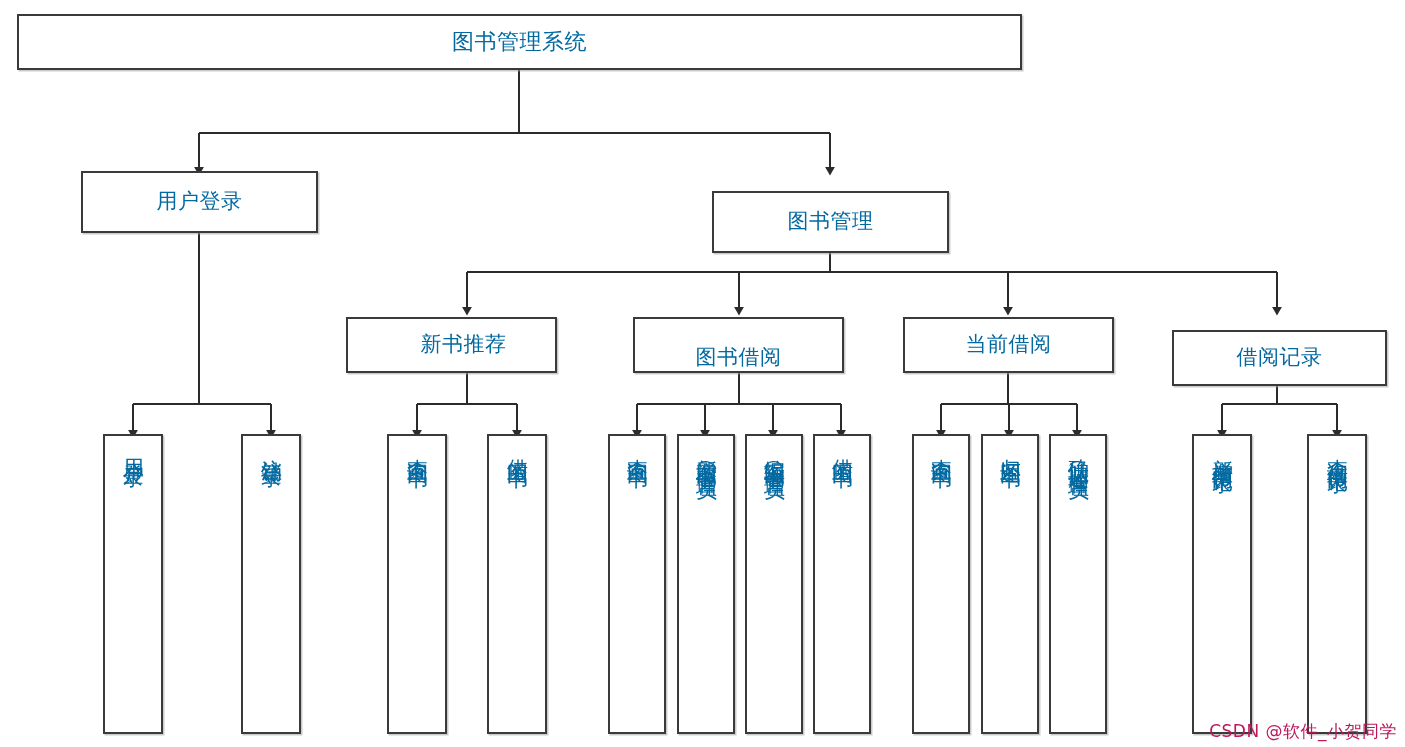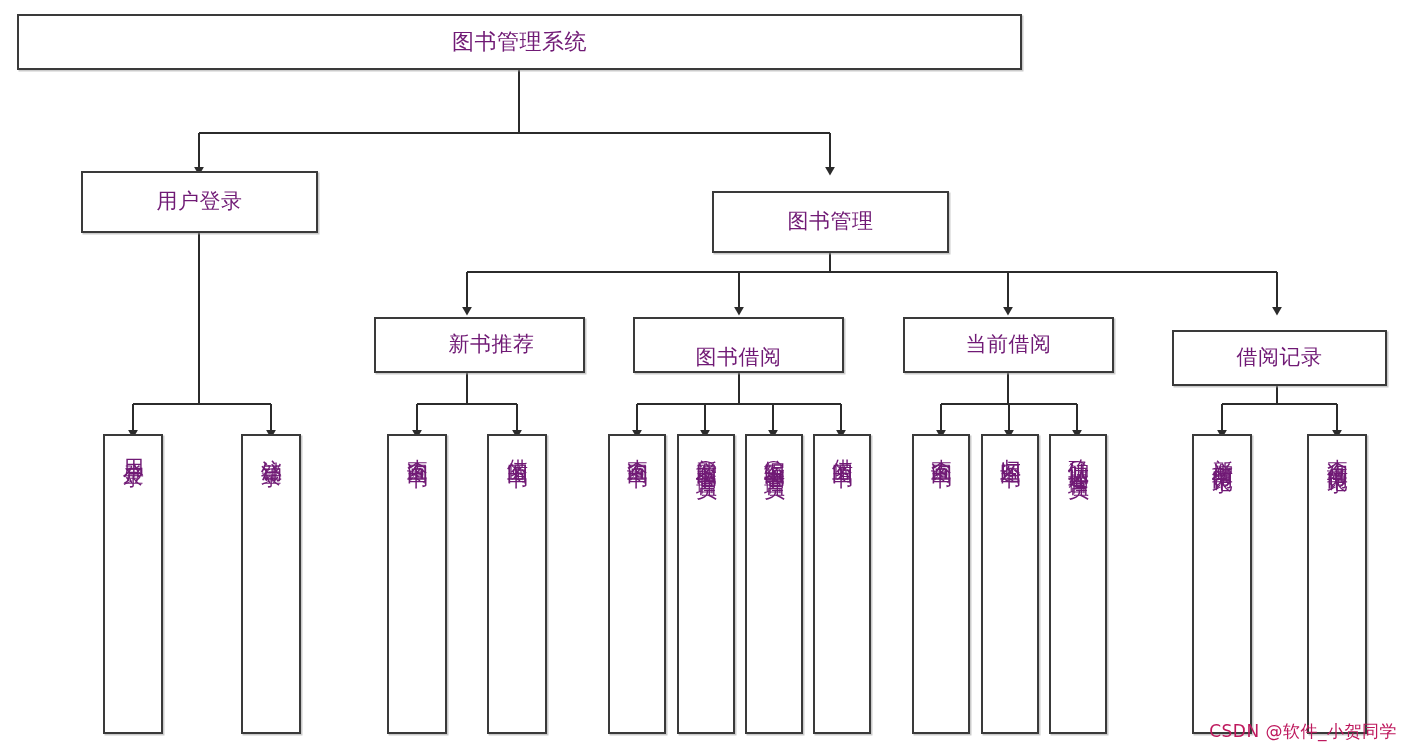--- a/index.html
+++ b/index.html
@@ -30,21 +30,21 @@
     box-sizing: border-box;
     background: #ffffff;
     border: 2px solid #3a3a3a;
     box-shadow: 1.5px 1.5px 0 0 rgba(160,160,160,0.55);
     display: flex;
     align-items: center;
     justify-content: center;
     overflow: hidden;
   }
   .node-label {
-    color: #701a75;
+    color: #0369a1;
     text-align: center;
     line-height: 1.22;
     letter-spacing: 0.5px;
     white-space: pre-wrap;
   }
   .node-box.horizontal .node-label {
     font-size: 21px;
   }
   .node-box.root .node-label {
     font-size: 22px;
@@ -132,21 +132,21 @@
   </div>
 
   <div class="node-box horizontal" style="left:81px; top:171px; width:237px; height:62px;">
     <span class="node-label">用户登录</span>
   </div>
 
   <div class="node-box horizontal" style="left:712px; top:171px; width:237px; height:62px;margin-top:20px;">
     <span class="node-label">图书管理</span>
   </div>
 
-  <div class="node-box horizontal" style="left:374px; top:317px; width:211px; height:56px;padding-left:24px;">
+  <div class="node-box horizontal" style="left:346px; top:317px; width:211px; height:56px;padding-left:24px;">
     <span class="node-label">新书推荐</span>
   </div>
 
   <div class="node-box horizontal" style="left:633px; top:317px; width:211px; height:56px;align-items:flex-end;">
     <span class="node-label">图书借阅</span>
   </div>
 
   <div class="node-box horizontal" style="left:903px; top:317px; width:211px; height:56px;">
     <span class="node-label">当前借阅</span>
   </div>

